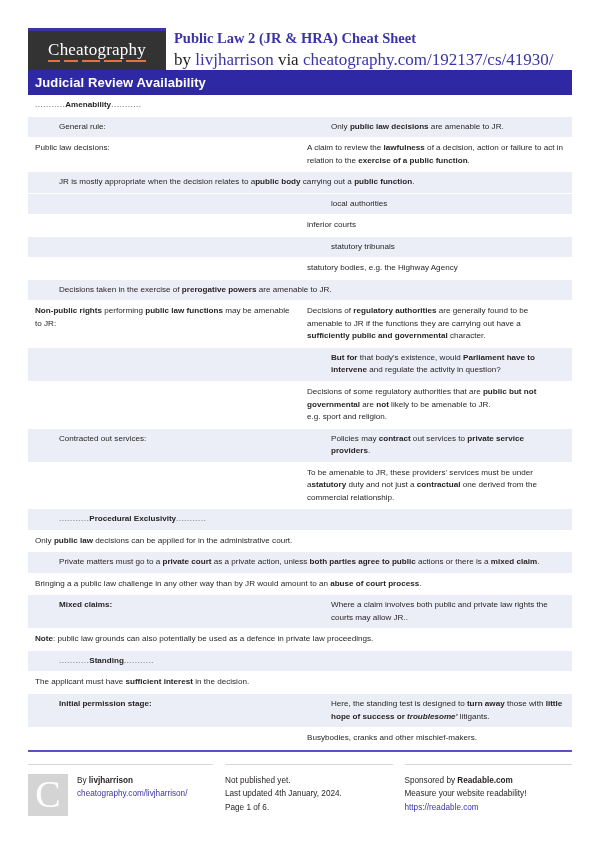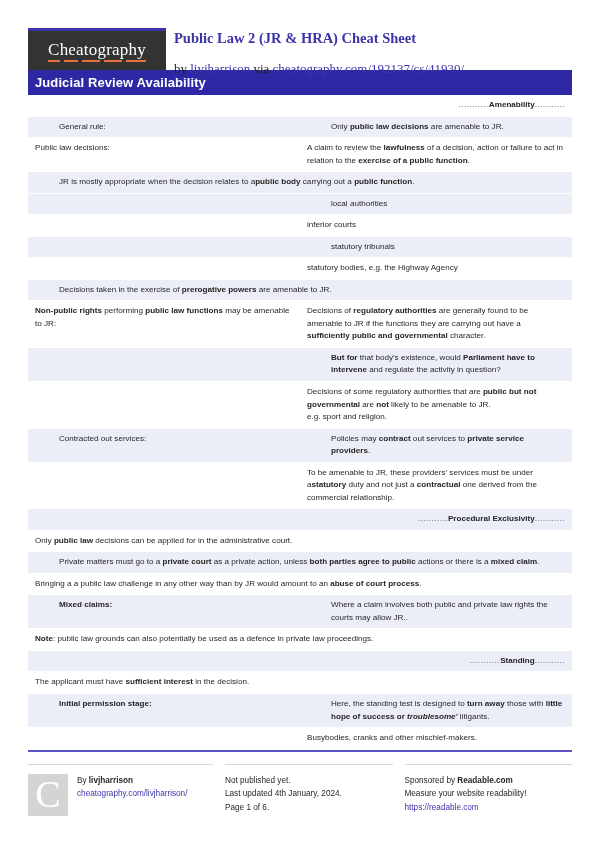--- a/index.html
+++ b/index.html
@@ -78,23 +78,23 @@
   .sheet-title {
     font-family: "Liberation Serif", serif;
     font-size: 14.5px;
     font-weight: bold;
     color: #3b34a8;
     line-height: 1.25;
     margin: 0;
   }
   .byline {
     font-family: "Liberation Serif", serif;
-    font-size: 13px;
+    font-size: 17px;
     color: #231f20;
-    margin-top: 14px;
+    margin-top: 3px;
     line-height: 1.2;
   }
   .byline a {
     color: #3b34a8;
     text-decoration: none;
   }
 
   
   .sheet-body {
     padding: 0 28px;
@@ -126,21 +126,21 @@
     border-bottom: 1px solid #ffffff;
   }
   tr.alt td { background: #eceef7; padding-left: 31px; }
   tr.plain td { background: #ffffff; }
   td.key {
     width: 170px;
   }
   td.val { }
   td.full { }
   .section-div td {
-    text-align: right;
+    text-align: left;
     font-weight: bold;
     font-size: 8.1px;
     color: #4a4a4a;
     padding-top: 5px;
     padding-bottom: 5px;
   }
   .dots { color: #9a9a9a; letter-spacing: 0.5px; font-weight: bold;}
   b { font-weight: bold; }
   i { font-style: italic; }
 

